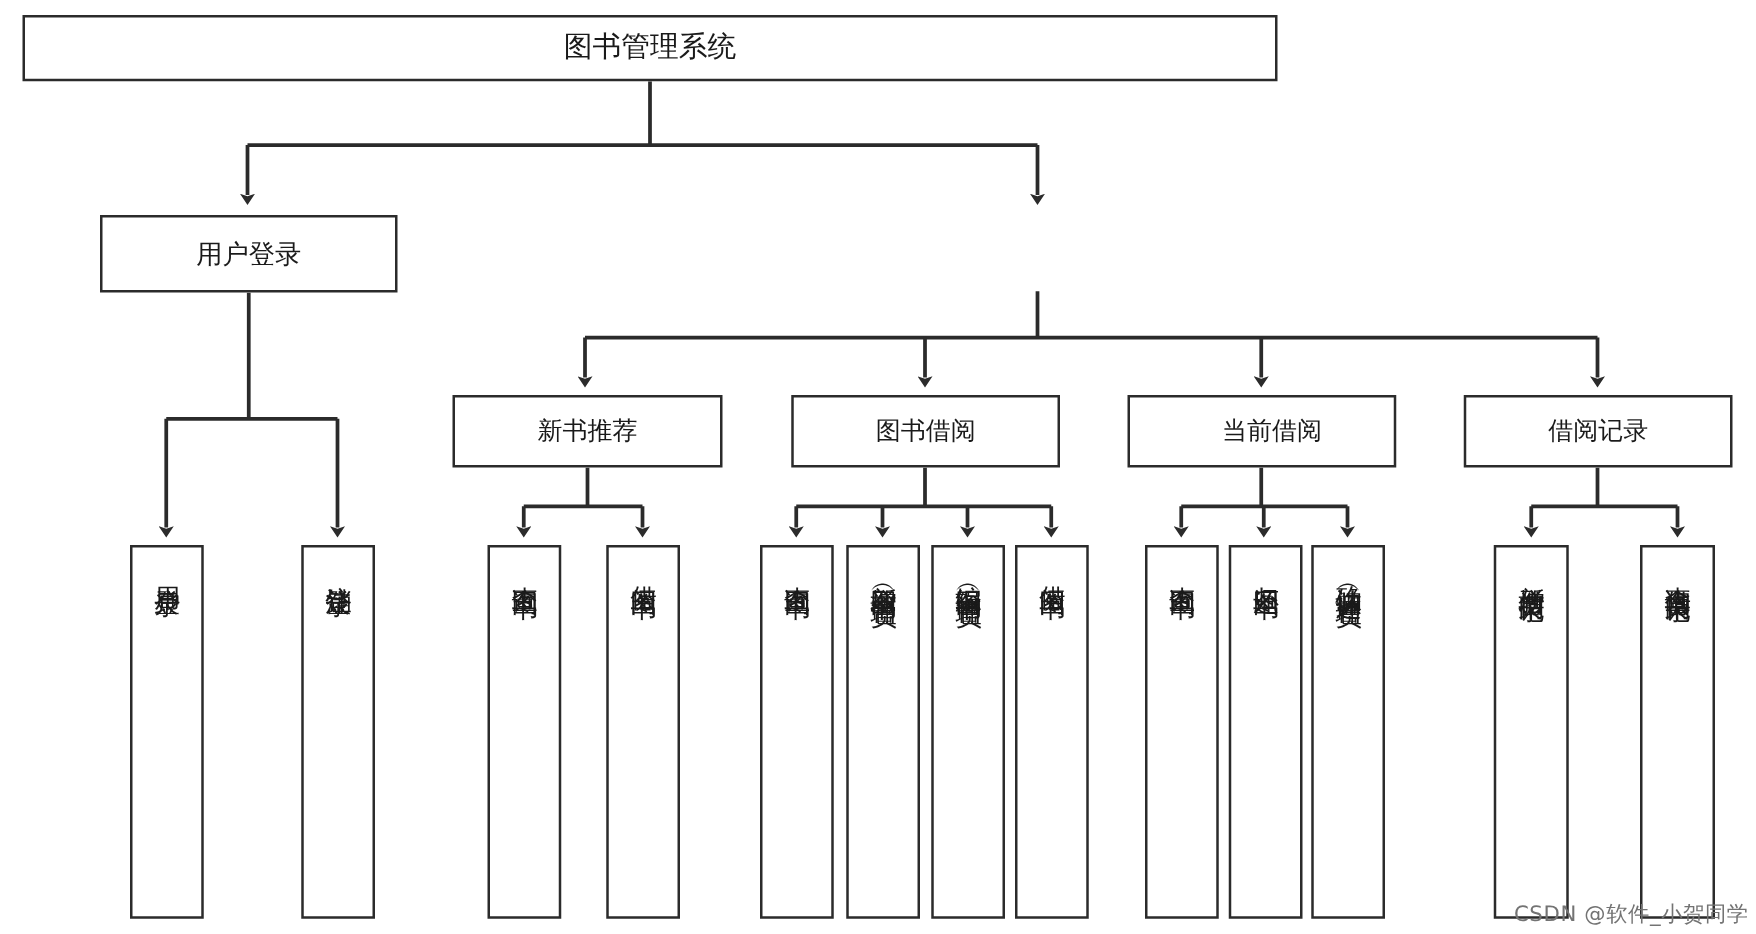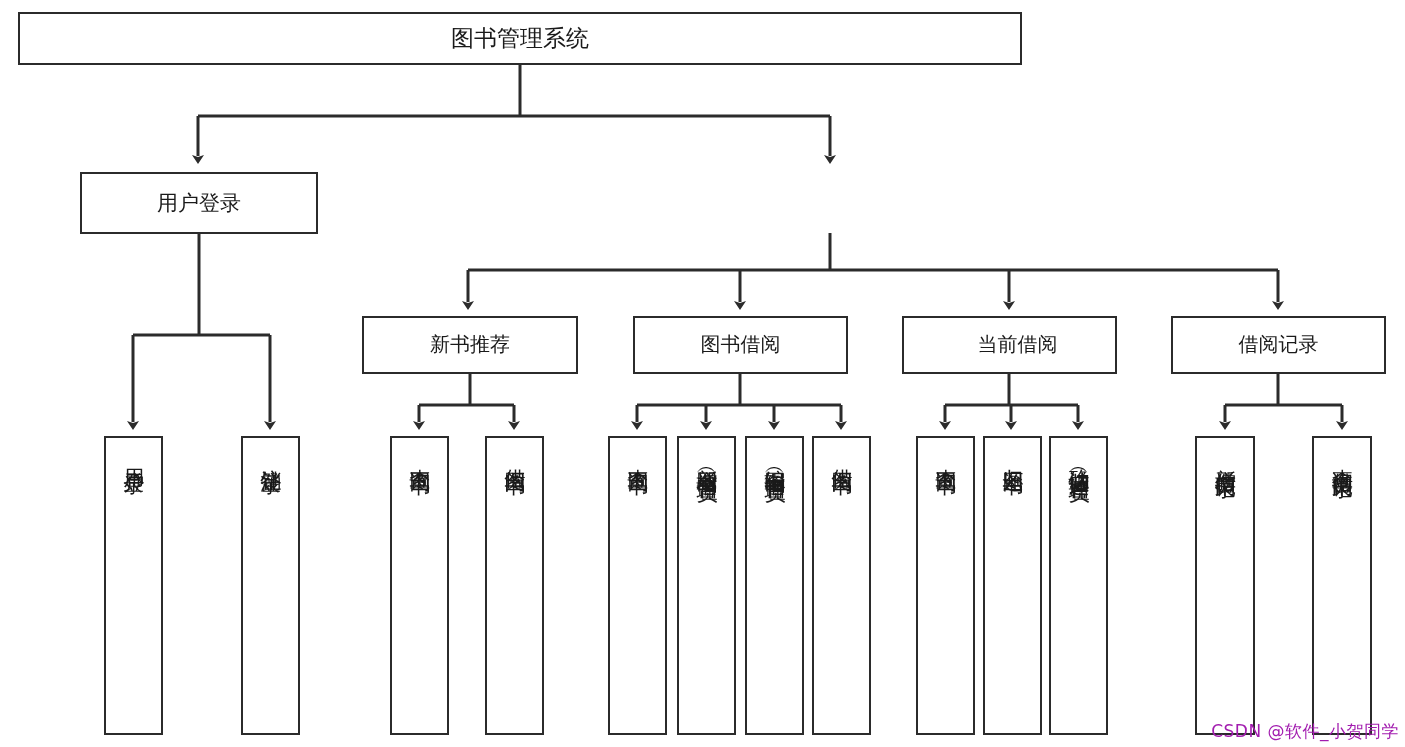--- a/index.html
+++ b/index.html
@@ -43,21 +43,21 @@
     -webkit-writing-mode:vertical-rl;
     letter-spacing:2px;
     white-space:nowrap;
     text-align:left;
   }
   .watermark{
     position:absolute;
     right:6px;
     bottom:4px;
     font-size:17px;
-    color:#a21caf;
+    color:#737373;
     letter-spacing:0.5px;
     white-space:nowrap;
     font-family:"DejaVu Sans","Liberation Sans",sans-serif;
   }
 </style>
 </head>
 <body>
 
 <div id="canvas">
 

